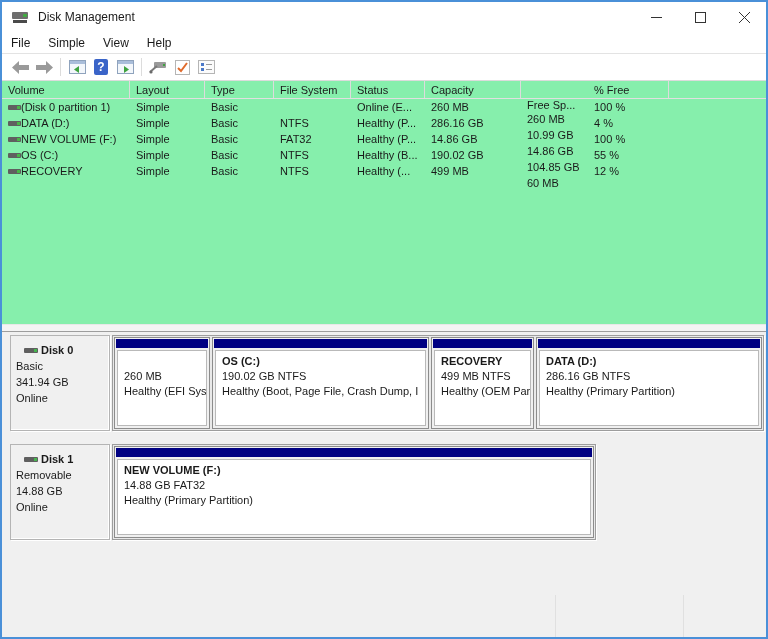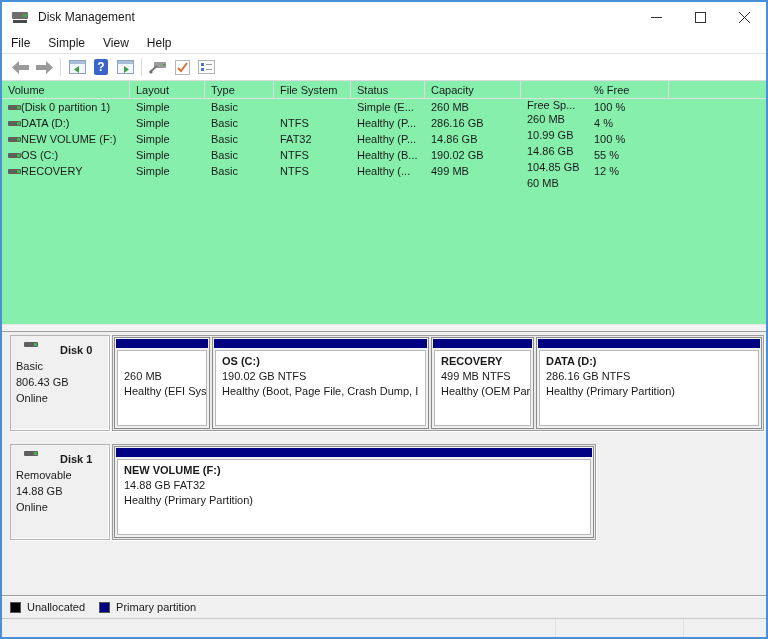--- a/index.html
+++ b/index.html
@@ -40,21 +40,21 @@
   .c-free { width:67px;margin-top:24px; } .c-pct { width:81px; } .c-fill { flex:1; border-right:none !important; }
   .vol-cell { display:flex; align-items:center; }
   .vol-icon { width:13px; height:5px; background:#5f5f5f; border-radius:1px; position:relative; flex:0 0 auto; }
   .vol-icon::after { content:""; position:absolute; right:1px; top:1px; width:3px; height:3px; background:#46b546; }
   
   .splitter { flex:0 0 8px; background:#f4f4f4; border-top:1px solid #e8e8e8; border-bottom:1px solid #9d9d9d; }
   
   .gview { flex:0 0 263px; background:#f0f0f0; padding:3px 0 0 8px; overflow:hidden; }
   .disk-row { display:flex; height:96px; margin-bottom:13px; }
   .disk-label { width:100px; flex:0 0 auto; border:1px solid #b4b4b4; box-shadow:inset -1px -1px 0 #ffffff, 1px 1px 0 #ffffff; padding:6px 4px 4px 5px; font-size:11px; color:#1a1a1a; line-height:16px; background:#f0f0f0; }
-  .disk-name-line { display:flex; align-items:flex-start; gap:22px; padding-left:8px; font-weight:bold; }
+  .disk-name-line { display:flex; align-items:center; gap:3px; padding-left:8px; font-weight:bold; }
   .disk-icon { width:14px; height:5px; background:#5f5f5f; border-radius:1px; position:relative; flex:0 0 auto; }
   .disk-icon::after { content:""; position:absolute; right:1px; top:1px; width:3px; height:3px; background:#46b54e; }
   .partitions { margin-left:2px; border:1px solid #9d9d9d; box-shadow:1px 1px 0 #ffffff; background:#e9e9e9; padding:1px; display:flex; gap:2px; }
   .partition { background:#f0f0f0; border:1px solid #8c8c8c; display:flex; flex-direction:column; }
   .p-topbar { height:9px; margin:1px; flex:0 0 auto; }
   .p-body { flex:1; margin:1px 2px 2px 2px; background:#fff; border:1px solid #b9b9b9; padding:3px 6px; font-size:11px; line-height:15px; color:#1a1a1a; overflow:hidden; white-space:nowrap; }
   .p-title { font-weight:bold; min-height:15px; }
   
   .legendbar { flex:0 0 24px; background:#f0f0f0; border-top:1px solid #9d9d9d; border-bottom:1px solid #c9c9c9; box-shadow:inset 0 1px 0 #fbfbfb; display:flex; align-items:center; padding-left:8px; gap:14px; }
   .legend-item { display:flex; align-items:center; gap:6px; font-size:11px; color:#1a1a1a; }
@@ -173,21 +173,21 @@
     </div>
 
     <div class="lv-row">
       <div class="lv-cell c-volume vol-cell">
           <span class="vol-icon"></span>
           <span>(Disk 0 partition 1)</span>
         </div>
       <div class="lv-cell c-layout">Simple</div>
       <div class="lv-cell c-type">Basic</div>
       <div class="lv-cell c-fs"></div>
-      <div class="lv-cell c-status">Simple (E...</div>
+      <div class="lv-cell c-status">Online (E...</div>
       <div class="lv-cell c-cap">260 MB</div>
       <div class="lv-cell c-free">260 MB</div>
       <div class="lv-cell c-pct">100 %</div>
     </div>
     <div class="lv-row">
       <div class="lv-cell c-volume vol-cell">
           <span class="vol-icon"></span>
           <span>DATA (D:)</span>
         </div>
       <div class="lv-cell c-layout">Simple</div>
@@ -243,21 +243,21 @@
 
   <div class="gview">
 
     <div class="disk-row">
       <div class="disk-label">
         <div class="disk-name-line">
           <span class="disk-icon"></span>
           <span>Disk 0</span>
         </div>
         <div>Basic</div>
-        <div>806.43 GB</div>
+        <div>341.94 GB</div>
         <div>Online</div>
       </div>
       <div class="partitions" style="width:652px;">
         <div class="partition" style="width:96px;">
           <div class="p-topbar" style="background:#000082;"></div>
           <div class="p-body">
             <div class="p-title"></div>
             <div>260 MB</div>
             <div>Healthy (EFI Syst</div>
           </div>
@@ -306,30 +306,20 @@
             <div class="p-title">NEW VOLUME (F:)</div>
             <div>14.88 GB FAT32</div>
             <div>Healthy (Primary Partition)</div>
           </div>
         </div>
       </div>
     </div>
 
   </div>
 
-  <div class="legendbar">
-    <div class="legend-item">
-      <span class="legend-swatch" style="background:#000000;"></span>
-      <span>Unallocated</span>
-    </div>
-    <div class="legend-item">
-      <span class="legend-swatch" style="background:#000082;"></span>
-      <span>Primary partition</span>
-    </div>
-  </div>
 
   <div class="statusbar">
     <div class="sb-pane p1"></div>
     <div class="sb-pane p2"></div>
     <div class="sb-pane p3"></div>
   </div>
 
 </div>
 
 </body></html>

